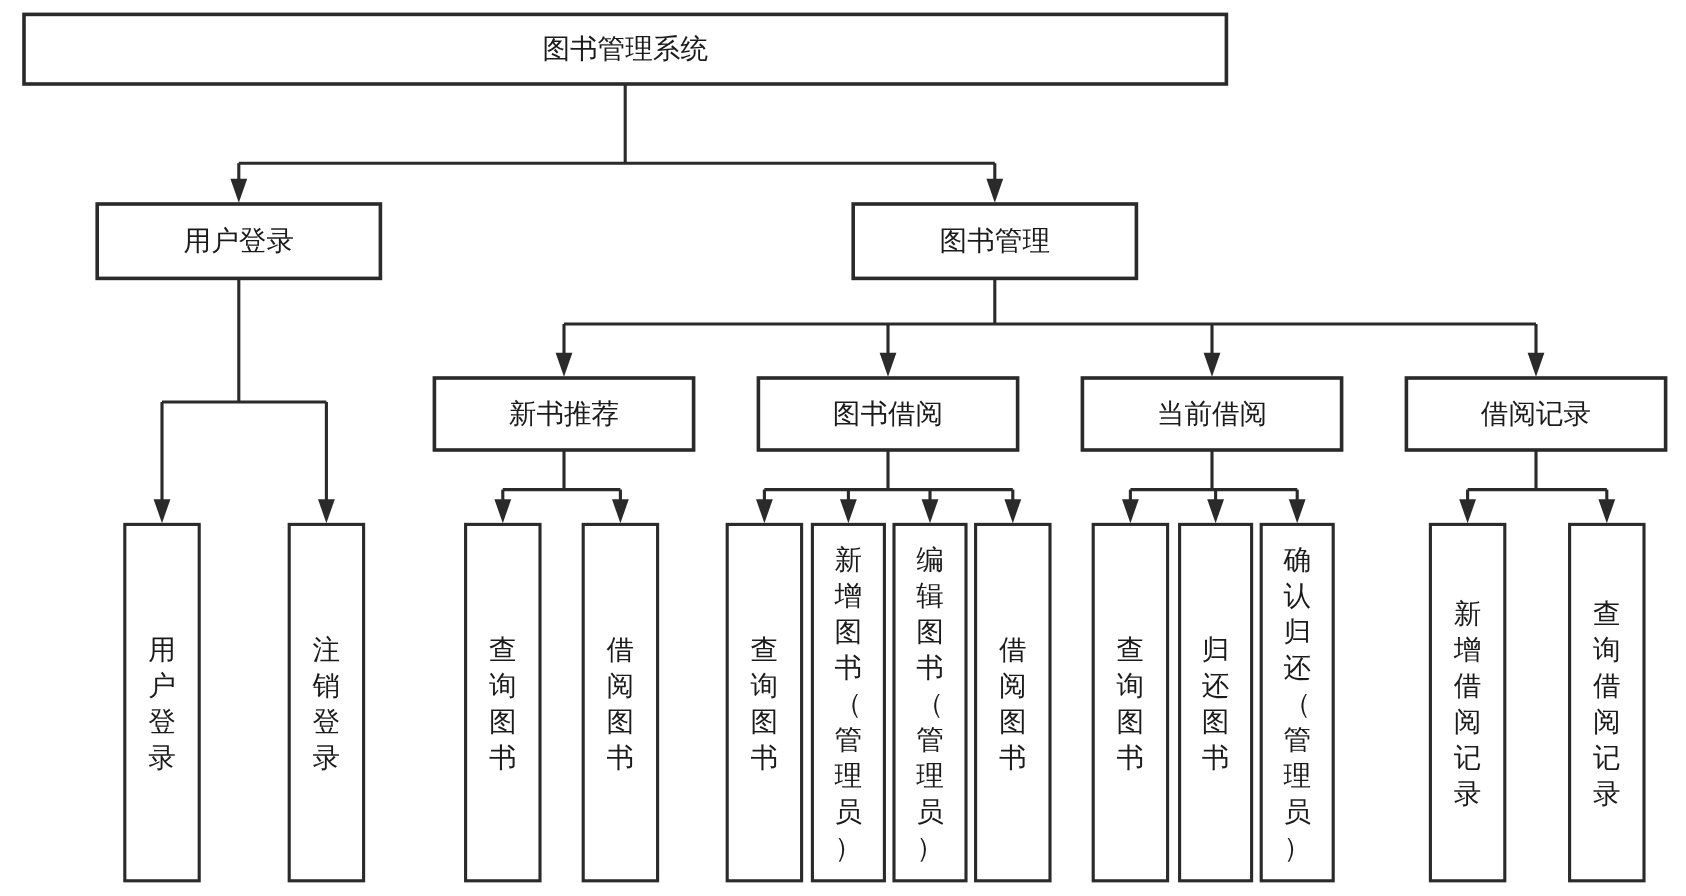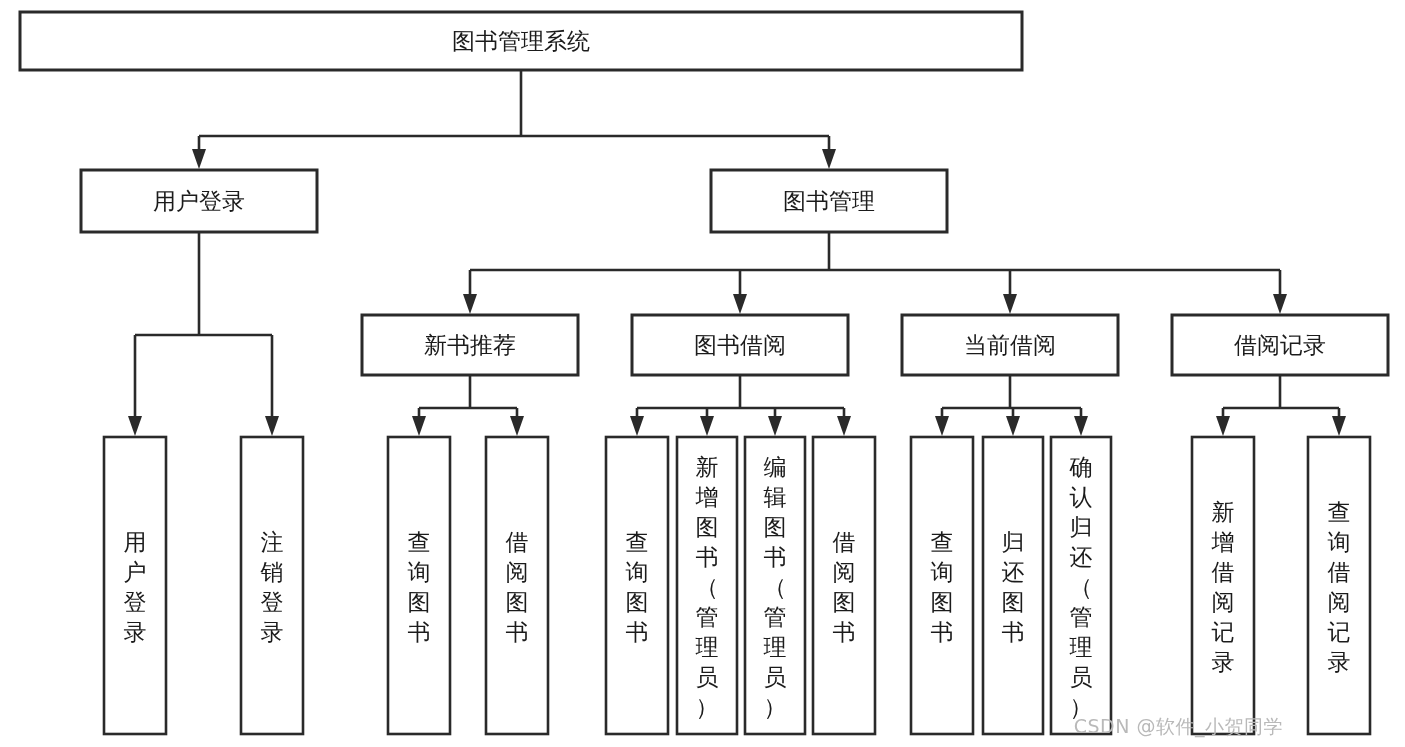--- a/index.html
+++ b/index.html
@@ -203,14 +203,13 @@
         <g>
           <rect x="1192" y="437" width="62" height="297" class="node-rect thin"></rect>
           <text x="1223" class="node-label-v"><tspan x="1223" y="519.5">新</tspan><tspan x="1223" y="549.5">增</tspan><tspan x="1223" y="579.5">借</tspan><tspan x="1223" y="609.5">阅</tspan><tspan x="1223" y="639.5">记</tspan><tspan x="1223" y="669.5">录</tspan></text>
         </g>
         <g>
           <rect x="1308" y="437" width="62" height="297" class="node-rect thin"></rect>
           <text x="1339" class="node-label-v"><tspan x="1339" y="519.5">查</tspan><tspan x="1339" y="549.5">询</tspan><tspan x="1339" y="579.5">借</tspan><tspan x="1339" y="609.5">阅</tspan><tspan x="1339" y="639.5">记</tspan><tspan x="1339" y="669.5">录</tspan></text>
         </g>
       </g>
   </svg>
-  <div class="watermark">CSDN @软件_小贺同学</div>
 </div>
 
 </body></html>

